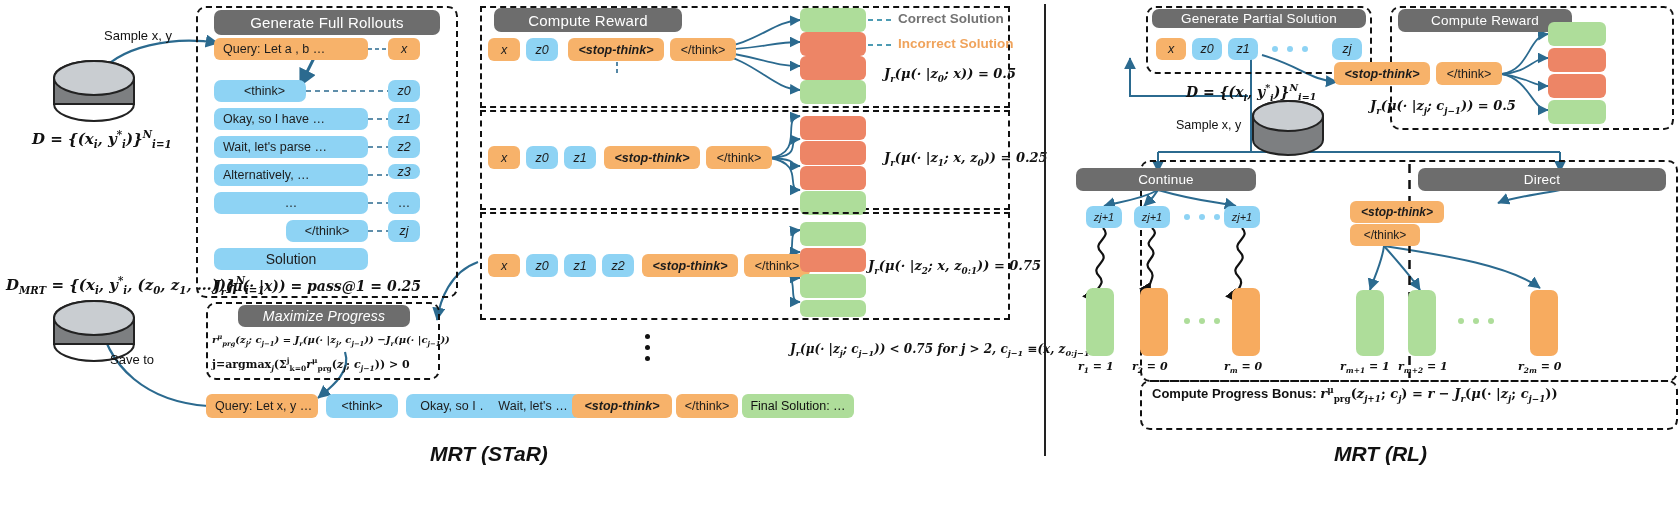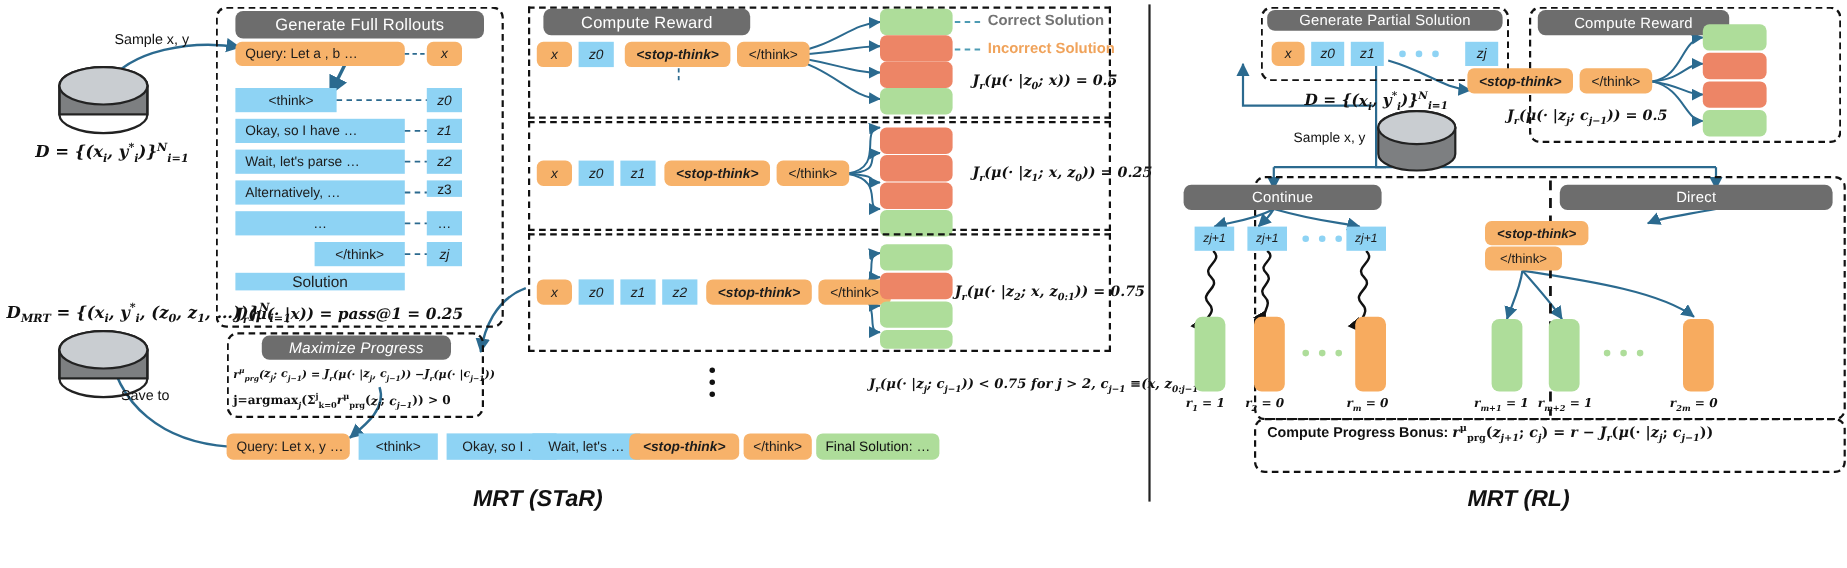--- a/index.html
+++ b/index.html
@@ -5,21 +5,21 @@
   html,body{margin:0;padding:0;background:#fff;}
   body{font-family:"Liberation Sans",sans-serif;color:#111;}
   #canvas{position:relative;width:1679px;height:516px;overflow:hidden;background:#fff;}
   .abs{position:absolute;box-sizing:border-box;}
   
   .hdr{background:#6d6d6d;color:#fff;border-radius:7px;display:flex;align-items:center;
        justify-content:center;font-size:15px;letter-spacing:.2px;}
   .orange{background:#f7b26a;border-radius:6px;display:flex;align-items:center;
           justify-content:center;font-size:12.5px;color:#1c1c1c;text-align:right;}
   .orange.ital{font-style:italic;font-weight:600;}
-  .blue{background:#8ed3f4;border-radius:0;display:flex;align-items:center;
+  .blue{background:#8ed3f4;border-radius:7px;display:flex;align-items:center;
         justify-content:center;font-size:12.5px;color:#1c1c1c;}
   .blue.left{justify-content:flex-start;padding-left:9px;}
   .orange.left{justify-content:flex-start;padding-left:9px;}
   .green{background:#aedd9a;border-radius:6px;}
   .salmon{background:#ed8566;border-radius:6px;}
   .greenbox{background:#aedd9a;border-radius:6px;display:flex;align-items:center;
             justify-content:center;font-size:12.5px;}
   .dashbox{border:2.5px dashed #111;border-radius:10px;}
   .dashbox-sq{border:2.5px dashed #111;}
   .math{font-family:"DejaVu Serif",serif;font-weight:700;font-style:italic;font-size:13px;
@@ -161,38 +161,38 @@
     <line x1="0" y1="1" x2="20" y2="1" stroke="#2b6a8f" stroke-width="1.6" stroke-dasharray="5 4"></line>
     </svg>
 
   <div class="abs blue left" style="left:214px;top:136px;width:154px;height:22px;">Wait, let's parse …</div>
   <div class="abs blue" style="left:388px;top:136px;width:32px;height:22px;font-style:italic;">z2</div>
   <svg class="abs" style="left:368px;top:146px;width:20px;height:3px;">
     <line x1="0" y1="1" x2="20" y2="1" stroke="#2b6a8f" stroke-width="1.6" stroke-dasharray="5 4"></line>
     </svg>
 
   <div class="abs blue left" style="left:214px;top:164px;width:154px;height:22px;">Alternatively, …</div>
-  <div class="abs blue" style="left:388px;top:164px;width:32px;height:15px;">z3</div>
+  <div class="abs blue" style="left:388px;top:164px;width:32px;height:15px;font-style:italic;">z3</div>
   <svg class="abs" style="left:368px;top:174px;width:20px;height:3px;">
     <line x1="0" y1="1" x2="20" y2="1" stroke="#2b6a8f" stroke-width="1.6" stroke-dasharray="5 4"></line>
     </svg>
 
   <div class="abs blue" style="left:214px;top:192px;width:154px;height:22px;">…</div>
   <div class="abs blue" style="left:388px;top:192px;width:32px;height:22px;">…</div>
   <svg class="abs" style="left:368px;top:202px;width:20px;height:3px;">
     <line x1="0" y1="1" x2="20" y2="1" stroke="#2b6a8f" stroke-width="1.6" stroke-dasharray="5 4"></line>
     </svg>
 
   <div class="abs blue" style="left:286px;top:220px;width:82px;height:22px;">&lt;/think&gt;</div>
   <div class="abs blue" style="left:388px;top:220px;width:32px;height:22px;font-style:italic;">zj</div>
   <svg class="abs" style="left:368px;top:230px;width:20px;height:3px;">
     <line x1="0" y1="1" x2="20" y2="1" stroke="#2b6a8f" stroke-width="1.6" stroke-dasharray="5 4"></line>
     </svg>
 
-  <div class="abs blue" style="left:214px;top:248px;width:154px;height:16px;font-size:14px;">Solution</div>
+  <div class="abs blue" style="left:214px;top:248px;width:154px;height:22px;font-size:14px;">Solution</div>
 
   <div class="abs math" style="left:214px;top:278px;font-size:14px;">
     <i>J<sub>r</sub></i>(<i>μ</i>(· |<i>x</i>)) = <b><i>pass</i>@1</b> = <b>0.25</b>
   </div>
 
   <div class="abs dashbox" style="left:206px;top:302px;width:234px;height:78px;"></div>
   <div class="abs hdr" style="left:238px;top:305px;width:172px;height:22px;font-size:14px;font-style:italic;">Maximize Progress</div>
   <div class="abs mathsm" style="left:212px;top:333px;">
     <i>r</i><sup>μ</sup><sub>prg</sub>(<i>z<sub>j</sub></i>; <i>c<sub>j−1</sub></i>) = <i>J<sub>r</sub></i>(<i>μ</i>(· |<i>z<sub>j</sub></i>, <i>c<sub>j−1</sub></i>)) −<i>J<sub>r</sub></i>(<i>μ</i>(· |<i>c<sub>j−1</sub></i>))
   </div>

